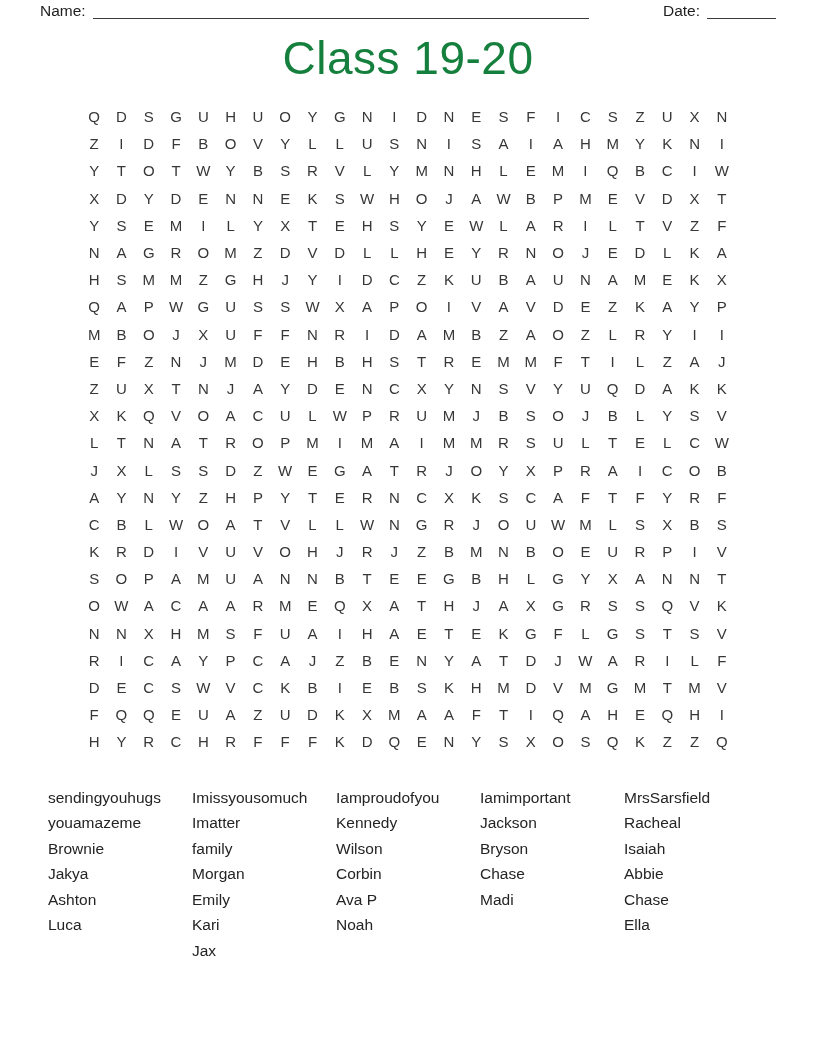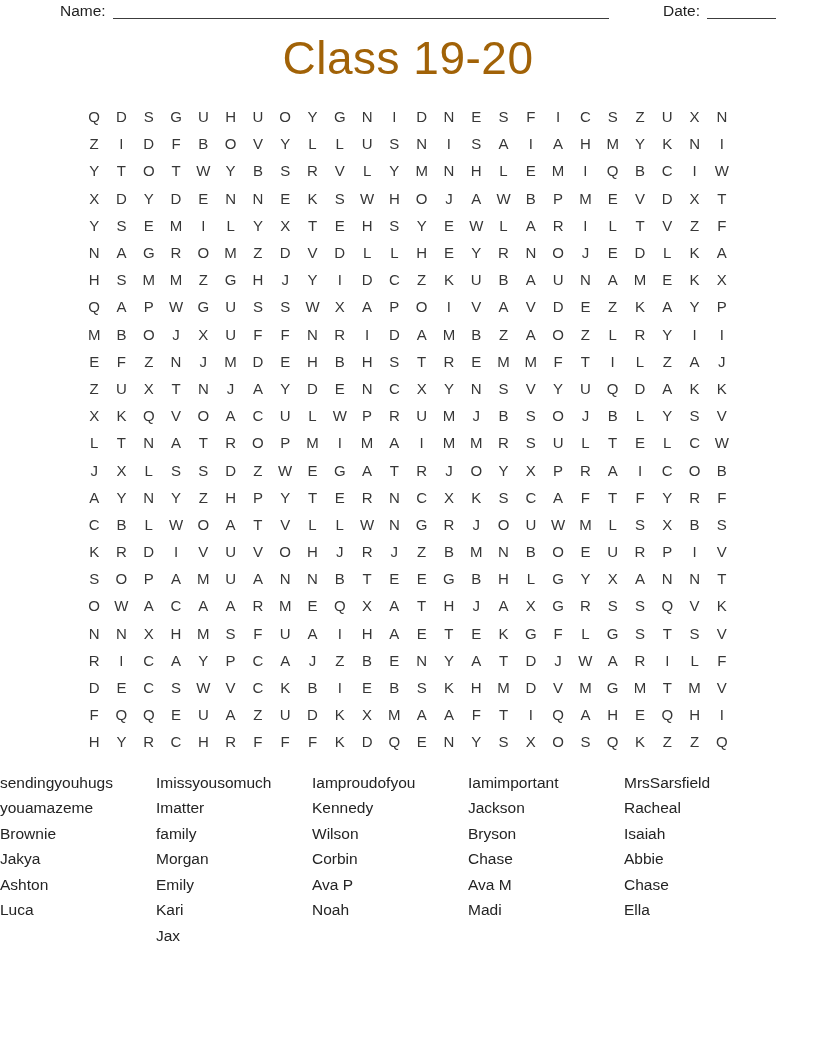--- a/index.html
+++ b/index.html
@@ -12,21 +12,21 @@
     height: 1056px;
     position: relative;
     font-family: "Liberation Sans", "DejaVu Sans", sans-serif;
     color: #1a1a1a;
     overflow: hidden;
   }
   
   .header {
     display: flex;
     align-items: center;
-    padding: 2px 40px 0 60px;
+    padding: 2px 40px 0 40px;
     box-sizing: border-box;
     width: 100%;
   }
   .field-label {
     font-size: 15.5px;
     color: #1f1f1f;
     white-space: nowrap;
     line-height: 17px;
   }
   .write-line {
@@ -35,21 +35,21 @@
   }
   .name-line { width: 496px; margin-left: 7px; }
   .header-spacer { flex: 1; }
   .date-line { width: 69px; margin-left: 7px; }
 
   
   .title {
     text-align: center;
     font-size: 46px;
     font-weight: 400;
-    color: #a16207;
+    color: #15803d;
     margin-top: 13px;
     line-height: 52px;
     letter-spacing: 0.5px;
   }
 
   
   .grid {
     width: 655px;
     margin: 19px auto 0 auto;
     display: grid;
@@ -61,23 +61,23 @@
     align-items: center;
     justify-content: center;
     font-size: 15px;
     font-weight: 400;
     color: #373737;
   }
 
   
   .words {
     display: flex;
-    margin-top: 14px;
+    margin-top: 29px;
+    padding-left: 48px;
     box-sizing: border-box;
-    gap: 12px;
   }
   .word-col {
     width: 144px;
     flex: 0 0 144px;
   }
   .word {
     font-size: 15.5px;
     color: #242424;
     line-height: 25.6px;
     white-space: nowrap;
@@ -699,21 +699,20 @@
       <div class="word">Wilson</div>
       <div class="word">Corbin</div>
       <div class="word">Ava P</div>
       <div class="word">Noah</div>
     </div>
     <div class="word-col">
       <div class="word">Iamimportant</div>
       <div class="word">Jackson</div>
       <div class="word">Bryson</div>
       <div class="word">Chase</div>
-      <div class="word">Ava M</div>
       <div class="word">Madi</div>
     </div>
     <div class="word-col">
       <div class="word">MrsSarsfield</div>
       <div class="word">Racheal</div>
       <div class="word">Isaiah</div>
       <div class="word">Abbie</div>
       <div class="word">Chase</div>
       <div class="word">Ella</div>
     </div>

